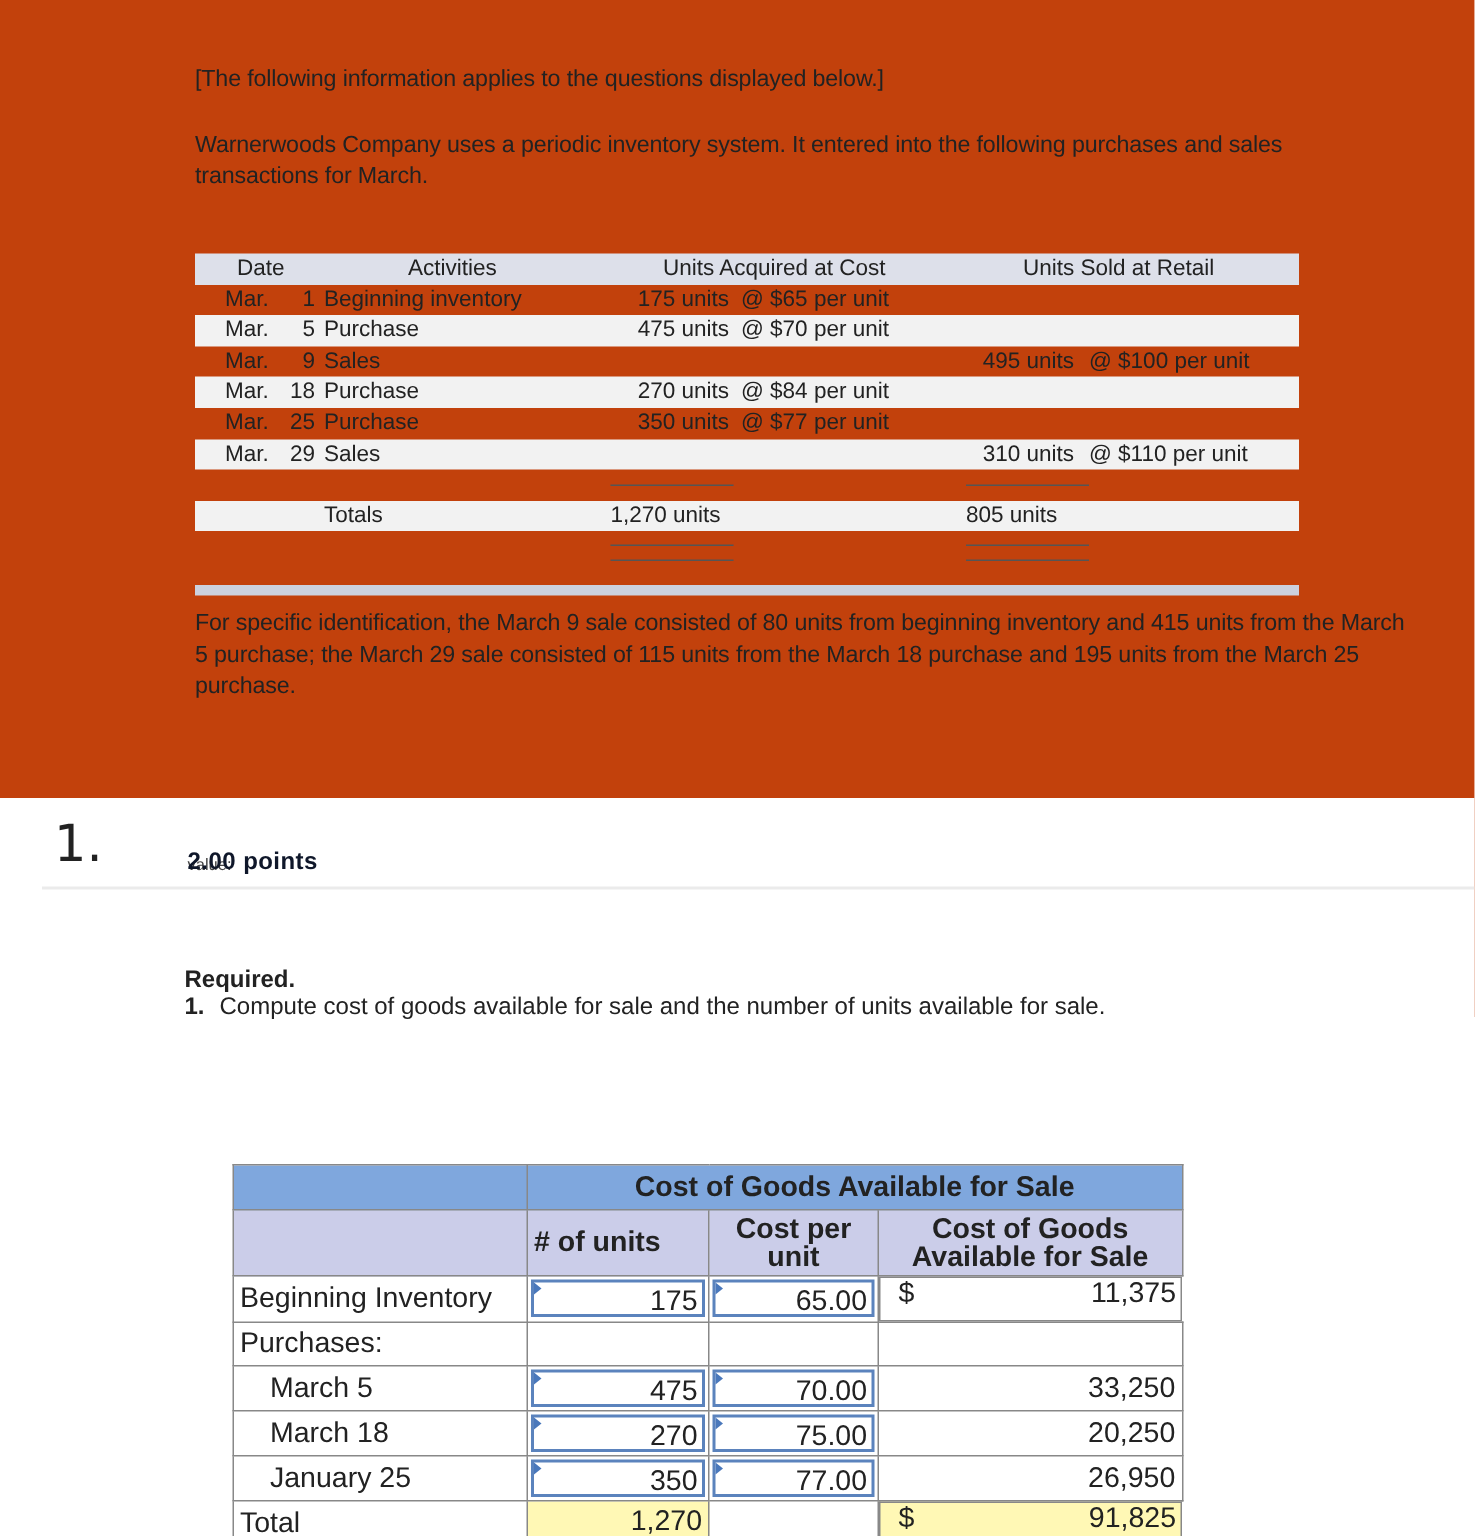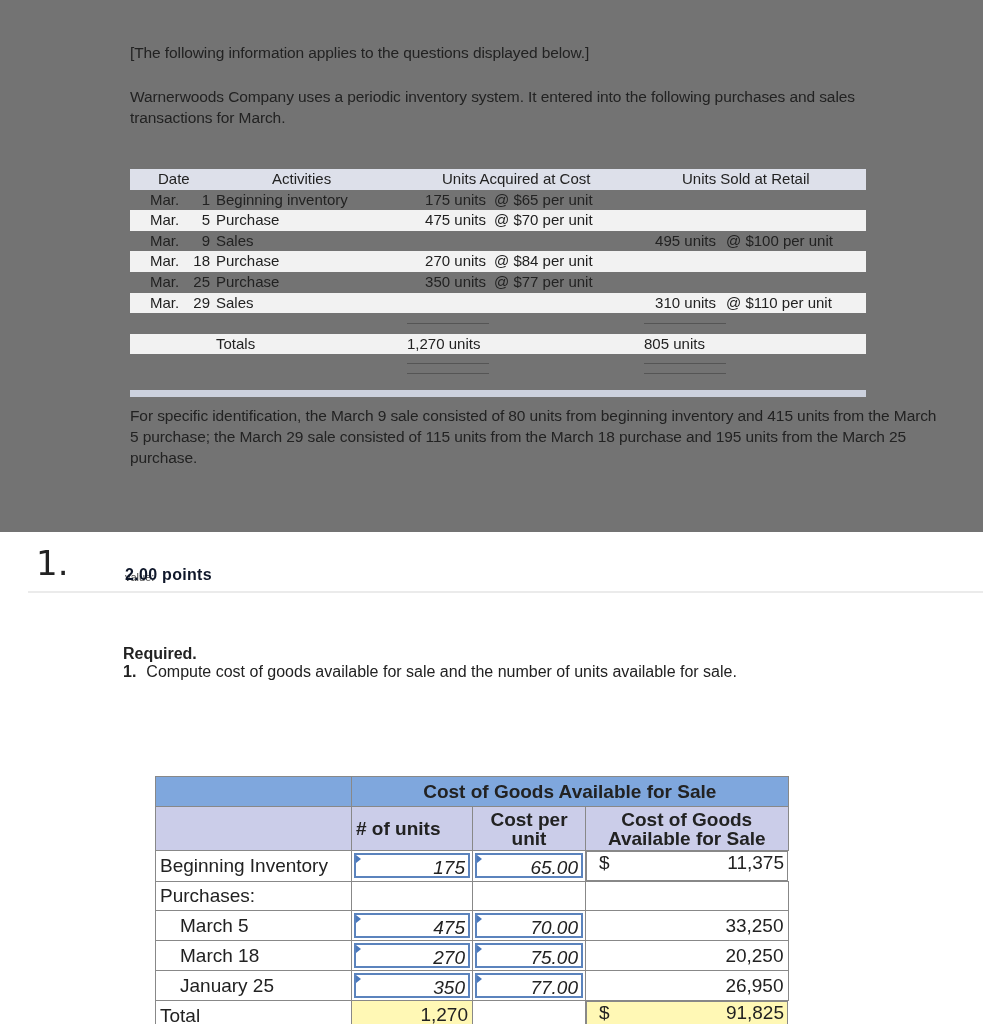--- a/index.html
+++ b/index.html
@@ -1,19 +1,19 @@
 <!DOCTYPE html>
 <html><head>
 <meta charset="utf-8">
 <style>
   * { box-sizing: border-box; margin: 0; padding: 0; }
   html, body { width: 983px; height: 1024px; background: #ffffff; overflow: hidden; }
   body { font-family: "Liberation Sans", sans-serif; color: #222; position: relative; }
 
-  .info-panel { position: absolute; left: 0; top: 0; width: 983px; height: 532px; background: #737373; }
+  .info-panel { position: absolute; left: 0; top: 0; width: 983px; height: 532px; background: #c2410c; }
   .intro-note { position: absolute; left: 130px; top: 44px; font-size: 15.5px; color: #222; letter-spacing: -0.1px; }
   .intro-para { position: absolute; left: 130px; top: 86px; width: 800px; font-size: 15.5px; line-height: 21px; color: #222; letter-spacing: -0.1px; }
 
   .tx-table { position: absolute; left: 130px; top: 169px; width: 736px; font-size: 15px; color: #222; }
   .tx-row { position: relative; height: 20.6px; }
   .tx-row.header { background: #dde0ea; }
   .tx-row.alt { background: #f2f2f2; }
   .tx-row span { position: absolute; top: 1px; white-space: nowrap; }
   .col-date-h { left: 28px; }
   .col-act-h { left: 142px; }
@@ -43,21 +43,21 @@
   .cogs { position: absolute; left: 155px; top: 732px; border-collapse: collapse; font-size: 19px; margin-top: 44px; }
   .cogs td { border: 1px solid #888; height: 29.5px; padding: 0 4px; color: #222; }
   .cogs .h1 td { background: #7fa7dd; height: 30px; font-weight: bold; text-align: center; }
   .cogs .h2 td { background: #cbcde9; height: 44px; font-weight: bold; text-align: center; line-height: 19px; }
   .c-label { width: 196px; }
   .c-units { width: 121px; text-align: right; }
   .c-cost { width: 113px; text-align: right; }
   .c-total { width: 202px; }
   .indent { padding-left: 24px !important; }
   .input-cell { position: relative; padding: 2px !important; }
-  .input-box { border: 2px solid #5b83bd; background: #fff; height: 25px; text-align: right; padding: 2px 3px 0 0; position: relative; font-style: italic; }
+  .input-box { border: 2px solid #5b83bd; background: #fff; height: 25px; text-align: right; padding: 2px 3px 0 0; position: relative; }
   .input-box::before { content: ""; position: absolute; left: 0; top: 0; border-left: 5px solid #4a78bb; border-top: 4px solid transparent; border-bottom: 4px solid transparent; }
   .yellow { background: #fff8b5; }
   .total-row td.yellow { border-bottom: 3px double #222; }
   .total-cell { display: flex; justify-content: space-between; padding: 0 3px 0 12px !important; }
 </style>
 </head>
 <body>
 
 <div class="info-panel">
   <div class="intro-note">[The following information applies to the questions displayed below.]</div>

